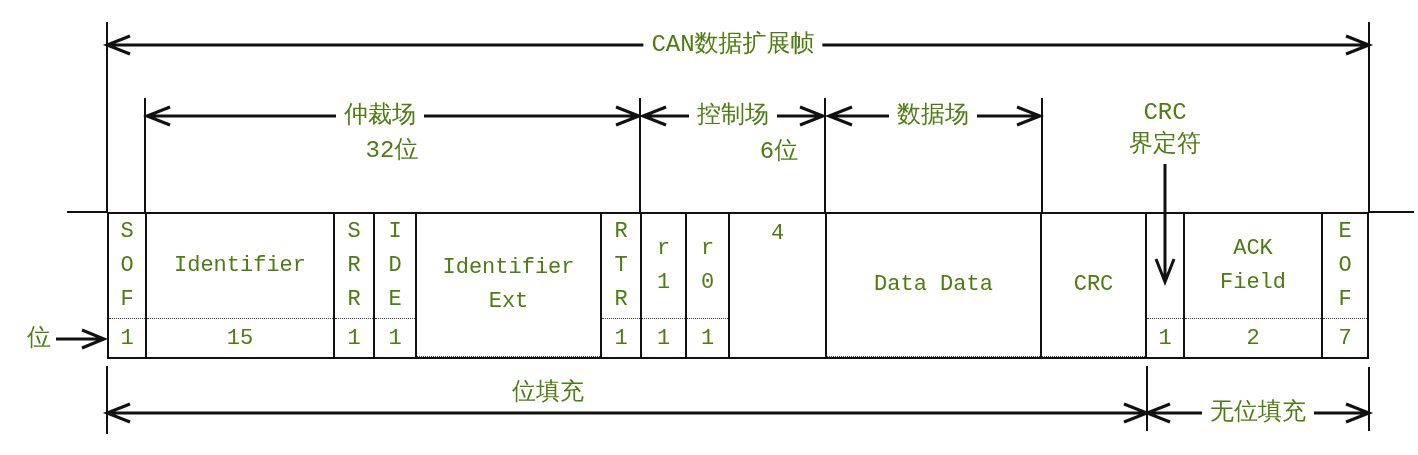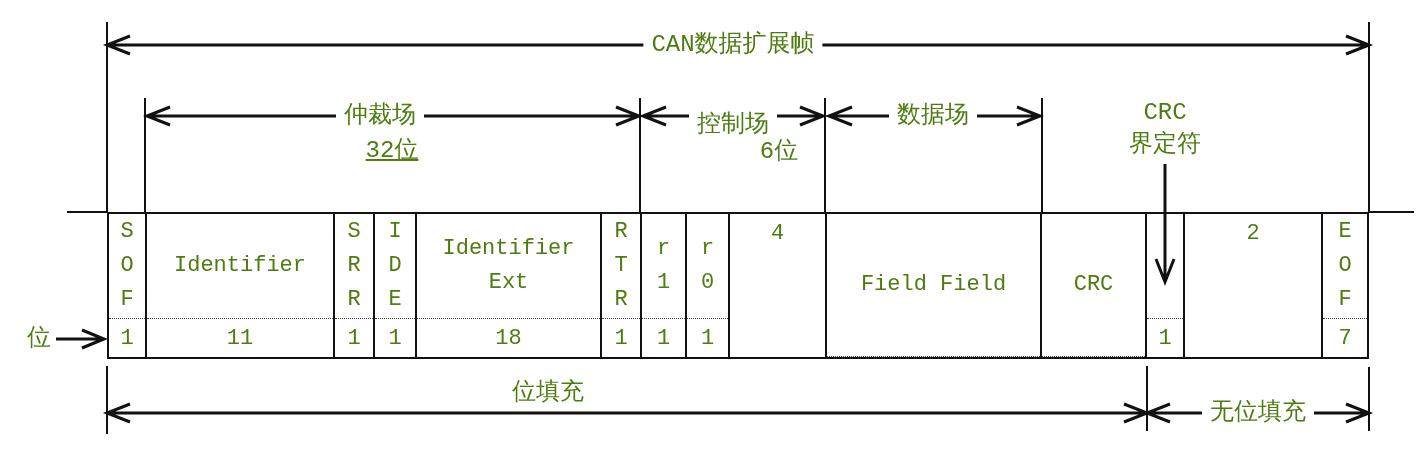--- a/index.html
+++ b/index.html
@@ -100,23 +100,23 @@
       <path d="M107 22 V212 M1369 22 V212"></path>
       <path d="M145 98 V212 M640 98 V212 M825 98 V212 M1042 98 V212"></path>
       <path d="M67 212 H107 M1369 212 H1414"></path>
       <path d="M107 366 V434 M1147 366 V431 M1369 367 V431"></path>
     </g>
   </svg>
 
   <div class="lbl" style="left:733px; top:32px;">CAN数据扩展帧</div>
 
   <div class="lbl" style="left:380px; top:103px;">仲裁场</div>
-  <div class="lbl nobg" style="left:392px; top:138px;text-decoration:underline;">32位</div>
-
-  <div class="lbl" style="left:733px; top:110px;font-family:Liberation Serif, serif;">控制场</div>
+  <div class="lbl nobg" style="left:392px; top:138px;">32位</div>
+
+  <div class="lbl" style="left:733px; top:103px;">控制场</div>
   <div class="lbl nobg" style="left:779px; top:139px;">6位</div>
 
   <div class="lbl" style="left:933px; top:103px;text-align:center;">数据场</div>
 
   <div class="crc-lbl" style="left:1165px; top:97px;">
     <span>CRC</span>
     <span>界定符</span>
   </div>
 
   <div class="lbl nobg" style="left:39px; top:326px;">位</div>
@@ -128,41 +128,40 @@
 
     <div class="cell" style="width:38px">
       <div class="cell-label">S
 O
 F</div>
       <div class="cell-bits">1</div>
     </div>
 
     <div class="cell" style="width:188px">
       <div class="cell-label">Identifier</div>
-      <div class="cell-bits">11</div>
+      <div class="cell-bits">15</div>
     </div>
 
     <div class="cell" style="width:40px">
       <div class="cell-label">S
 R
 R</div>
       <div class="cell-bits">1</div>
     </div>
 
     <div class="cell" style="width:42px">
       <div class="cell-label">I
 D
 E</div>
       <div class="cell-bits">1</div>
     </div>
 
     <div class="cell" style="width:185px">
       <div class="cell-label">Identifier
 Ext</div>
-      <div class="cell-bits">18</div>
     </div>
 
     <div class="cell" style="width:40px">
       <div class="cell-label">R
 T
 R</div>
       <div class="cell-bits">1</div>
     </div>
 
     <div class="cell" style="width:45px">
@@ -175,33 +174,35 @@
       <div class="cell-label">r
 0</div>
       <div class="cell-bits">1</div>
     </div>
 
     <div class="cell" style="width:97px">
       <div class="cell-bits">4</div>
     </div>
 
     <div class="cell" style="width:215px">
-      <div class="cell-label">Field Field</div>
+      <div class="cell-label">Data Data</div>
     </div>
 
     <div class="cell" style="width:105px">
       <div class="cell-label">CRC</div>
     </div>
 
     <div class="cell" style="width:38px">
       <div class="cell-label"></div>
       <div class="cell-bits">1</div>
     </div>
 
     <div class="cell" style="width:138px">
+      <div class="cell-label">ACK
+Field</div>
       <div class="cell-bits">2</div>
     </div>
 
     <div class="cell" style="width:44px">
       <div class="cell-label">E
 O
 F</div>
       <div class="cell-bits">7</div>
     </div>
 

